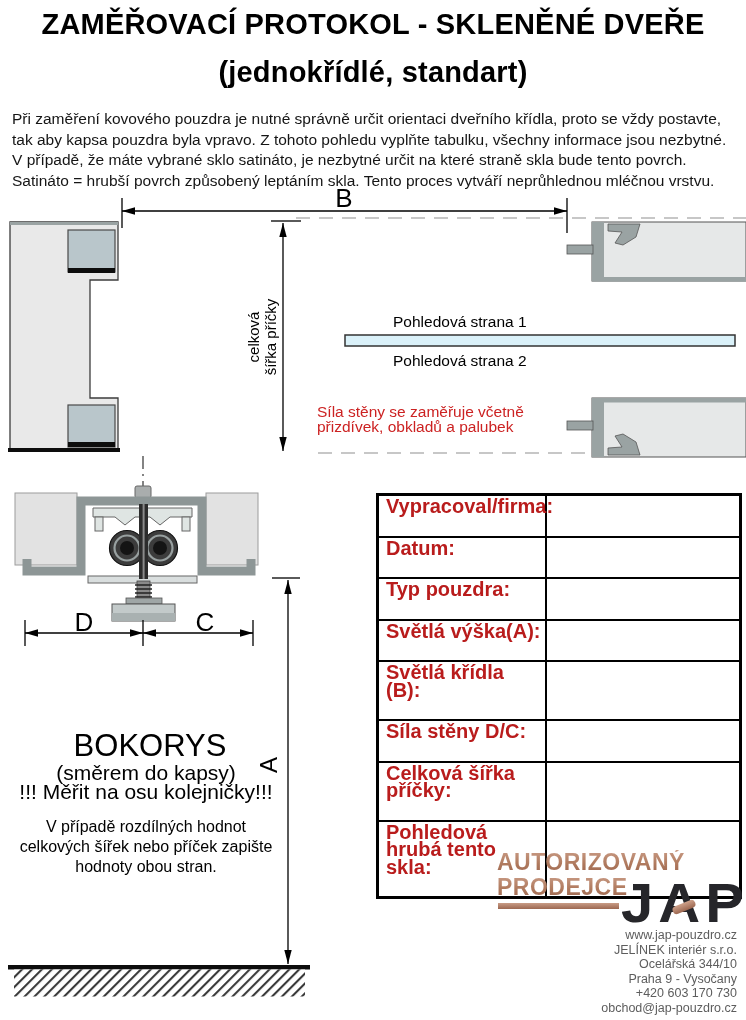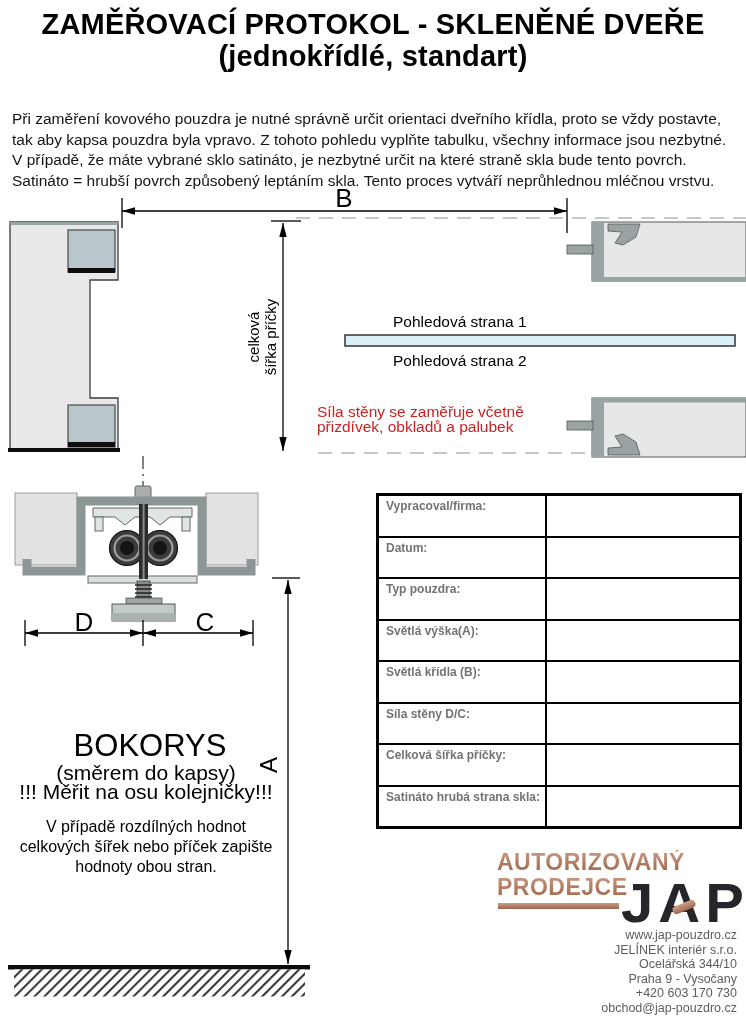--- a/index.html
+++ b/index.html
@@ -1,32 +1,32 @@
 <!DOCTYPE html>
 <html><head>
 <meta charset="utf-8">
 <style>
   html,body{margin:0;padding:0;background:#fff;}
   #page{position:relative;width:746px;height:1020px;background:#fff;overflow:hidden;
         font-family:"Liberation Sans",sans-serif;color:#111;}
   .title{position:absolute;left:0;width:746px;text-align:center;font-weight:bold;
          font-size:29px;letter-spacing:0.2px;color:#000;}
   #title1{top:8px;}
-  #title2{top:40px;}
+  #title2{top:56px;}
   #intro{position:absolute;left:12px;top:78px;width:726px;font-size:15.5px;
          line-height:20.6px;color:#151515;margin-top:31px;}
   svg text{font-family:"Liberation Sans",sans-serif;}
 
   
   #form-table{position:absolute;left:376px;top:493px;width:359px;height:310px;
               border-collapse:collapse;table-layout:fixed;}
   #form-table td{border:2.5px solid #000;vertical-align:middle;}
   #form-table{border:3px solid #000;}
-  #form-table td.lbl{width:155px;font-weight:bold;font-size:12px;padding:2px 4px 20px 7px;
-                     line-height:17.5px;color:#737373;}
+  #form-table td.lbl{width:155px;font-weight:bold;font-size:20px;padding:2px 4px 20px 7px;
+                     line-height:17.5px;color:#b91c1c;}
   #form-table td.val{width:190px;}
   #form-table tr{height:38px;}
 
   
   #bokorys{position:absolute;left:0px;top:729px;width:292px;text-align:center;color:#000;}
   #bokorys .h{font-size:31px;line-height:34px;padding-left:8px;}
   #bokorys .s{font-size:21px;line-height:19px;}
   #bokorys .note{margin-top:16px;font-size:16px;line-height:20px;}
 
   
@@ -206,21 +206,21 @@
     </tr>
     <tr>
       <td class="lbl">Síla stěny D/C:</td>
       <td class="val"></td>
     </tr>
     <tr>
       <td class="lbl">Celková šířka příčky:</td>
       <td class="val"></td>
     </tr>
     <tr>
-      <td class="lbl">Satináto hrubá strana skla:</td>
+      <td class="lbl">Pohledová hrubá tento skla:</td>
       <td class="val"></td>
     </tr>
   </tbody>
     </table>
 
   <div id="bokorys">
     <div class="h">BOKORYS</div>
     <div class="s">(směrem do kapsy)</div>
     <div class="s">!!! Měřit na osu kolejničky!!!</div>
     <div class="note">

